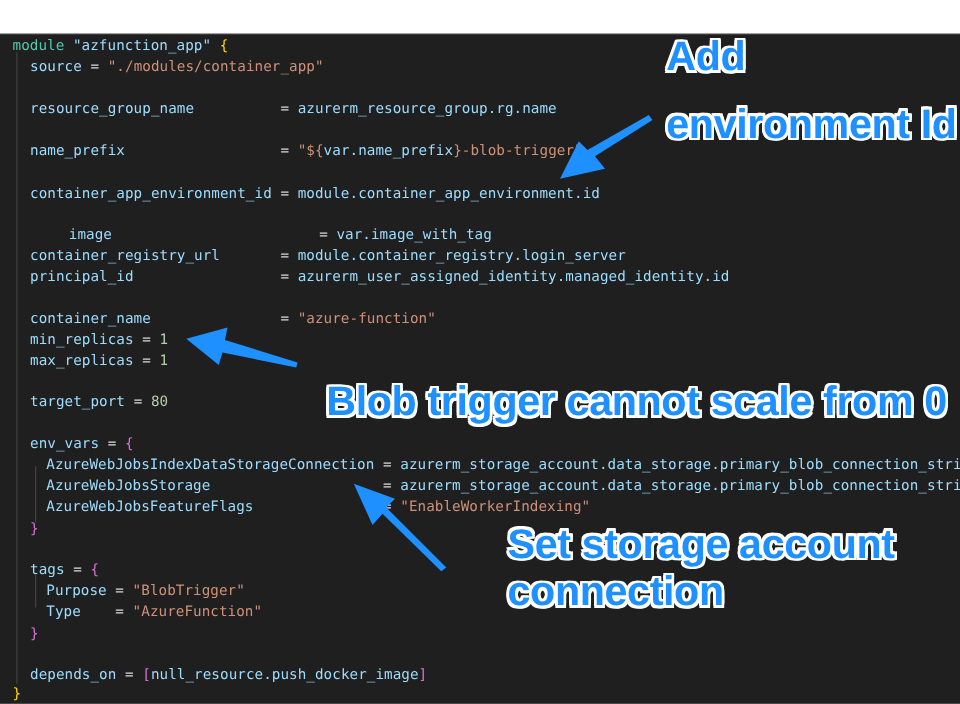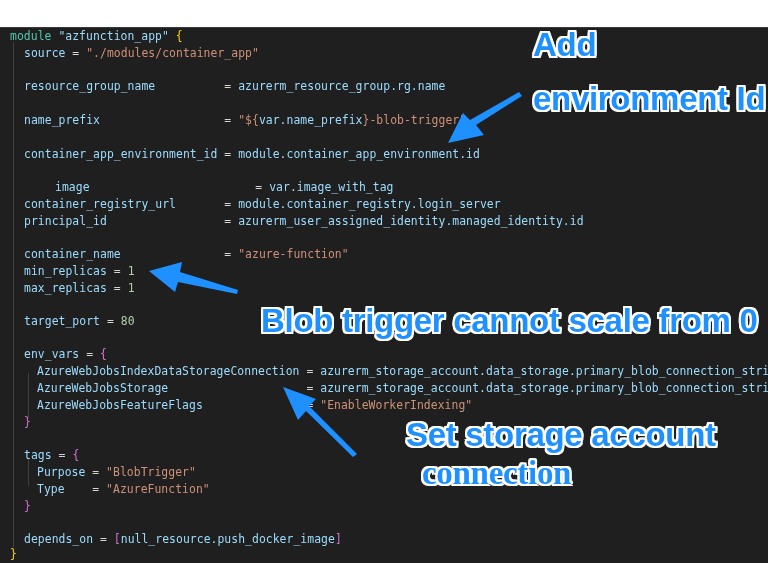--- a/index.html
+++ b/index.html
@@ -92,13 +92,13 @@
     <path d="M238,290 L237,294 L178,282 L175,292 L149,271 L182,262 L180,272 Z"></path>
 
     <path d="M357,454 L353,457 L306,411 L298,420 L283,387 L316,399 L309,406 Z"></path>
   </g>
 </svg>
 
 <div class="anno" style="left:533px; top:28px;">Add</div>
 <div class="anno" style="left:533px; top:64px;margin-top:18px;">environment Id</div>
 <div class="anno" style="left:261px; top:285px;margin-top:19px;">Blob trigger cannot scale from 0</div>
 <div class="anno" style="left:406px; top:418px;">Set storage account</div>
-<div class="anno" style="left:422px; top:456px;font-family:Liberation Serif, serif;">connection</div>
+<div class="anno" style="left:406px; top:456px;">connection</div>
 
 </body></html>

